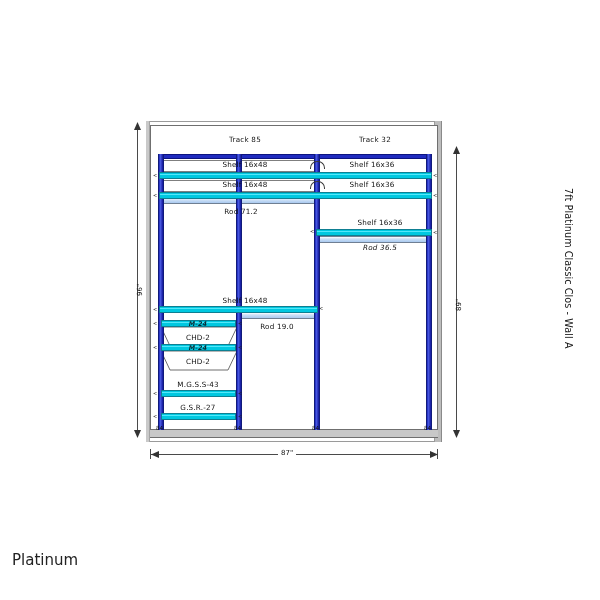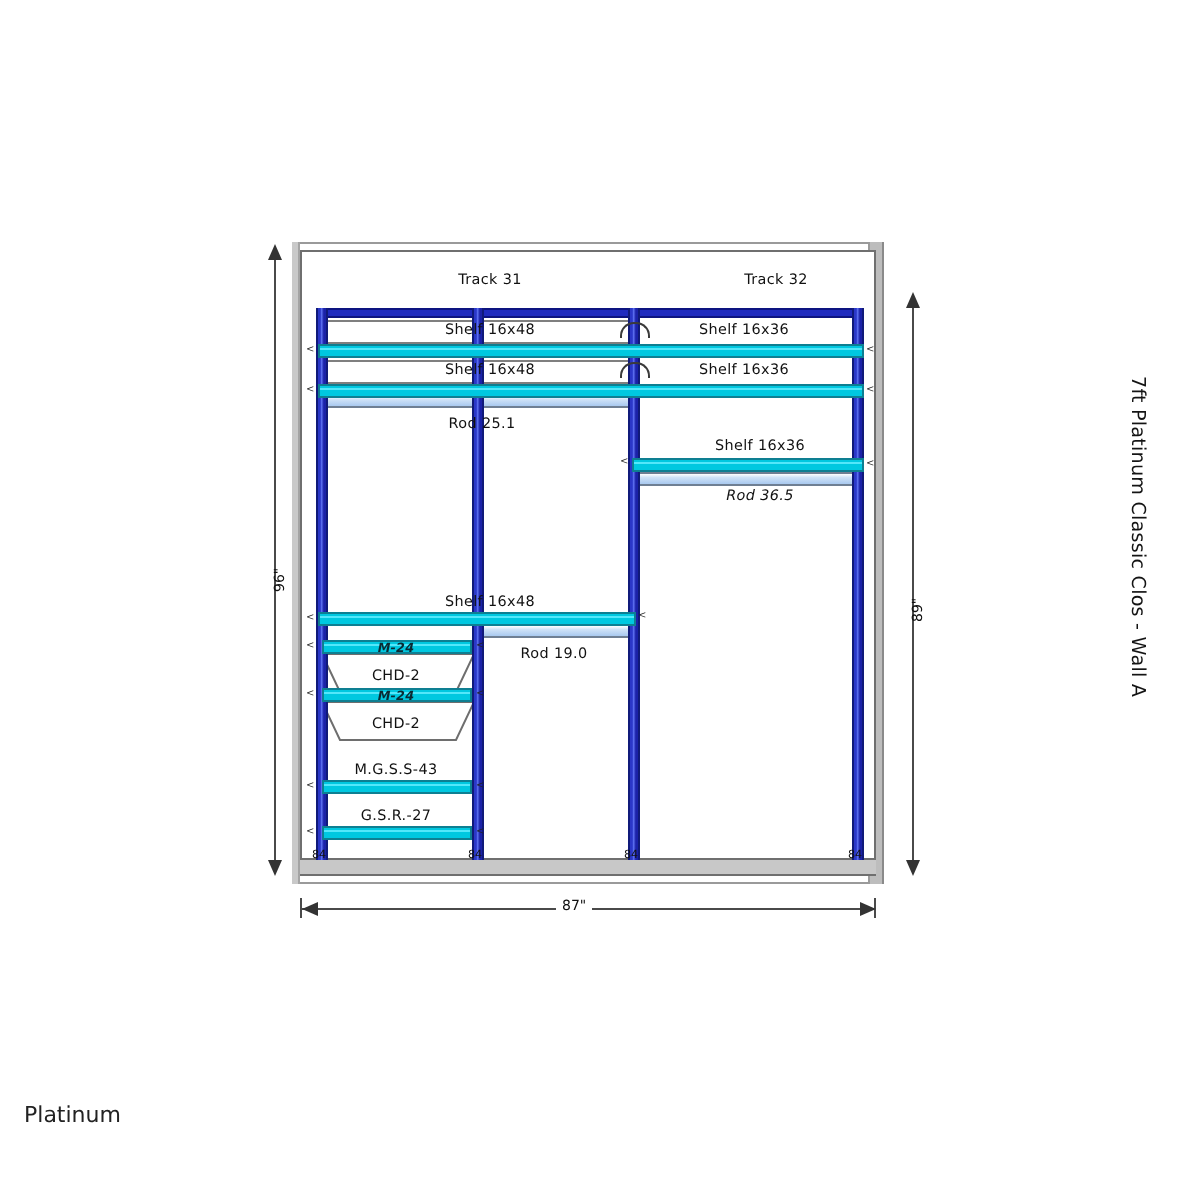--- a/index.html
+++ b/index.html
@@ -135,21 +135,21 @@
     transform:rotate(90deg);
     font-size:9.6px;
     color:#141414;
     white-space:nowrap;
     letter-spacing:.1px;
     z-index:12;
   }
   
   .footer{
     position:absolute;left:12px;top:551px;
-    font-size:11px;color:#222;z-index:12;text-align:right;
+    font-size:15px;color:#222;z-index:12;text-align:right;
   }
   
   .bracket{
     position:absolute;font-size:5px;color:#222;z-index:11;
   }
   .halfcircle{
     position:absolute;width:13px;height:7px;
     border:1px solid #3a3a3a;border-bottom:none;
     border-radius:7px 7px 0 0;background:transparent;z-index:9;
   }
@@ -168,36 +168,36 @@
   <div class="htrack" style="left:158px;top:154px;width:274px;"></div>
 
   <div class="vtrack" style="left:158px;top:154px;height:276px;"></div>
   <div class="vtrack" style="left:236px;top:154px;height:276px;"></div>
   <div class="vtrack" style="left:314px;top:154px;height:276px;"></div>
   <div class="vtrack" style="left:426px;top:154px;height:276px;"></div>
 
   <div class="halfcircle" style="left:310px;top:161px;"></div>
   <div class="halfcircle" style="left:310px;top:181px;"></div>
 
-  <div class="lbl lbl-ctr" style="left:245px;top:135px;">Track 31</div>
-  <div class="lbl lbl-ctr" style="left:388px;top:135px;">Track 32</div>
+  <div class="lbl lbl-ctr" style="left:245px;top:135px;">Track 85</div>
+  <div class="lbl lbl-ctr" style="left:375px;top:135px;">Track 32</div>
 
   <div class="shelf-box" style="left:160px;top:160px;width:155px;height:12px;"></div>
   <div class="lbl lbl-ctr" style="left:245px;top:160px;">Shelf 16x48</div>
   <div class="shelf" style="left:159px;top:172px;width:273px;"></div>
 
   <div class="shelf-box" style="left:160px;top:180px;width:155px;height:12px;"></div>
   <div class="lbl lbl-ctr" style="left:245px;top:180px;">Shelf 16x48</div>
   <div class="shelf" style="left:159px;top:192px;width:273px;"></div>
 
   <div class="lbl lbl-ctr" style="left:372px;top:160px;">Shelf 16x36</div>
   <div class="lbl lbl-ctr" style="left:372px;top:180px;">Shelf 16x36</div>
 
   <div class="rod" style="left:161px;top:197px;width:156px;"></div>
-  <div class="lbl lbl-ctr" style="left:241px;top:207px;">Rod 25.1</div>
+  <div class="lbl lbl-ctr" style="left:241px;top:207px;">Rod 71.2</div>
 
   <div class="lbl lbl-ctr" style="left:380px;top:218px;">Shelf 16x36</div>
   <div class="shelf" style="left:316px;top:229px;width:116px;"></div>
   <div class="rod" style="left:317px;top:236px;width:115px;"></div>
   <div class="lbl lbl-ctr" style="left:380px;top:243px;font-style:italic;">Rod 36.5</div>
   <div class="bracket" style="left:310px;top:228px;">&lt;</div>
 
   <div class="lbl lbl-ctr" style="left:245px;top:296px;">Shelf 16x48</div>
   <div class="shelf" style="left:159px;top:306px;width:159px;"></div>
 

